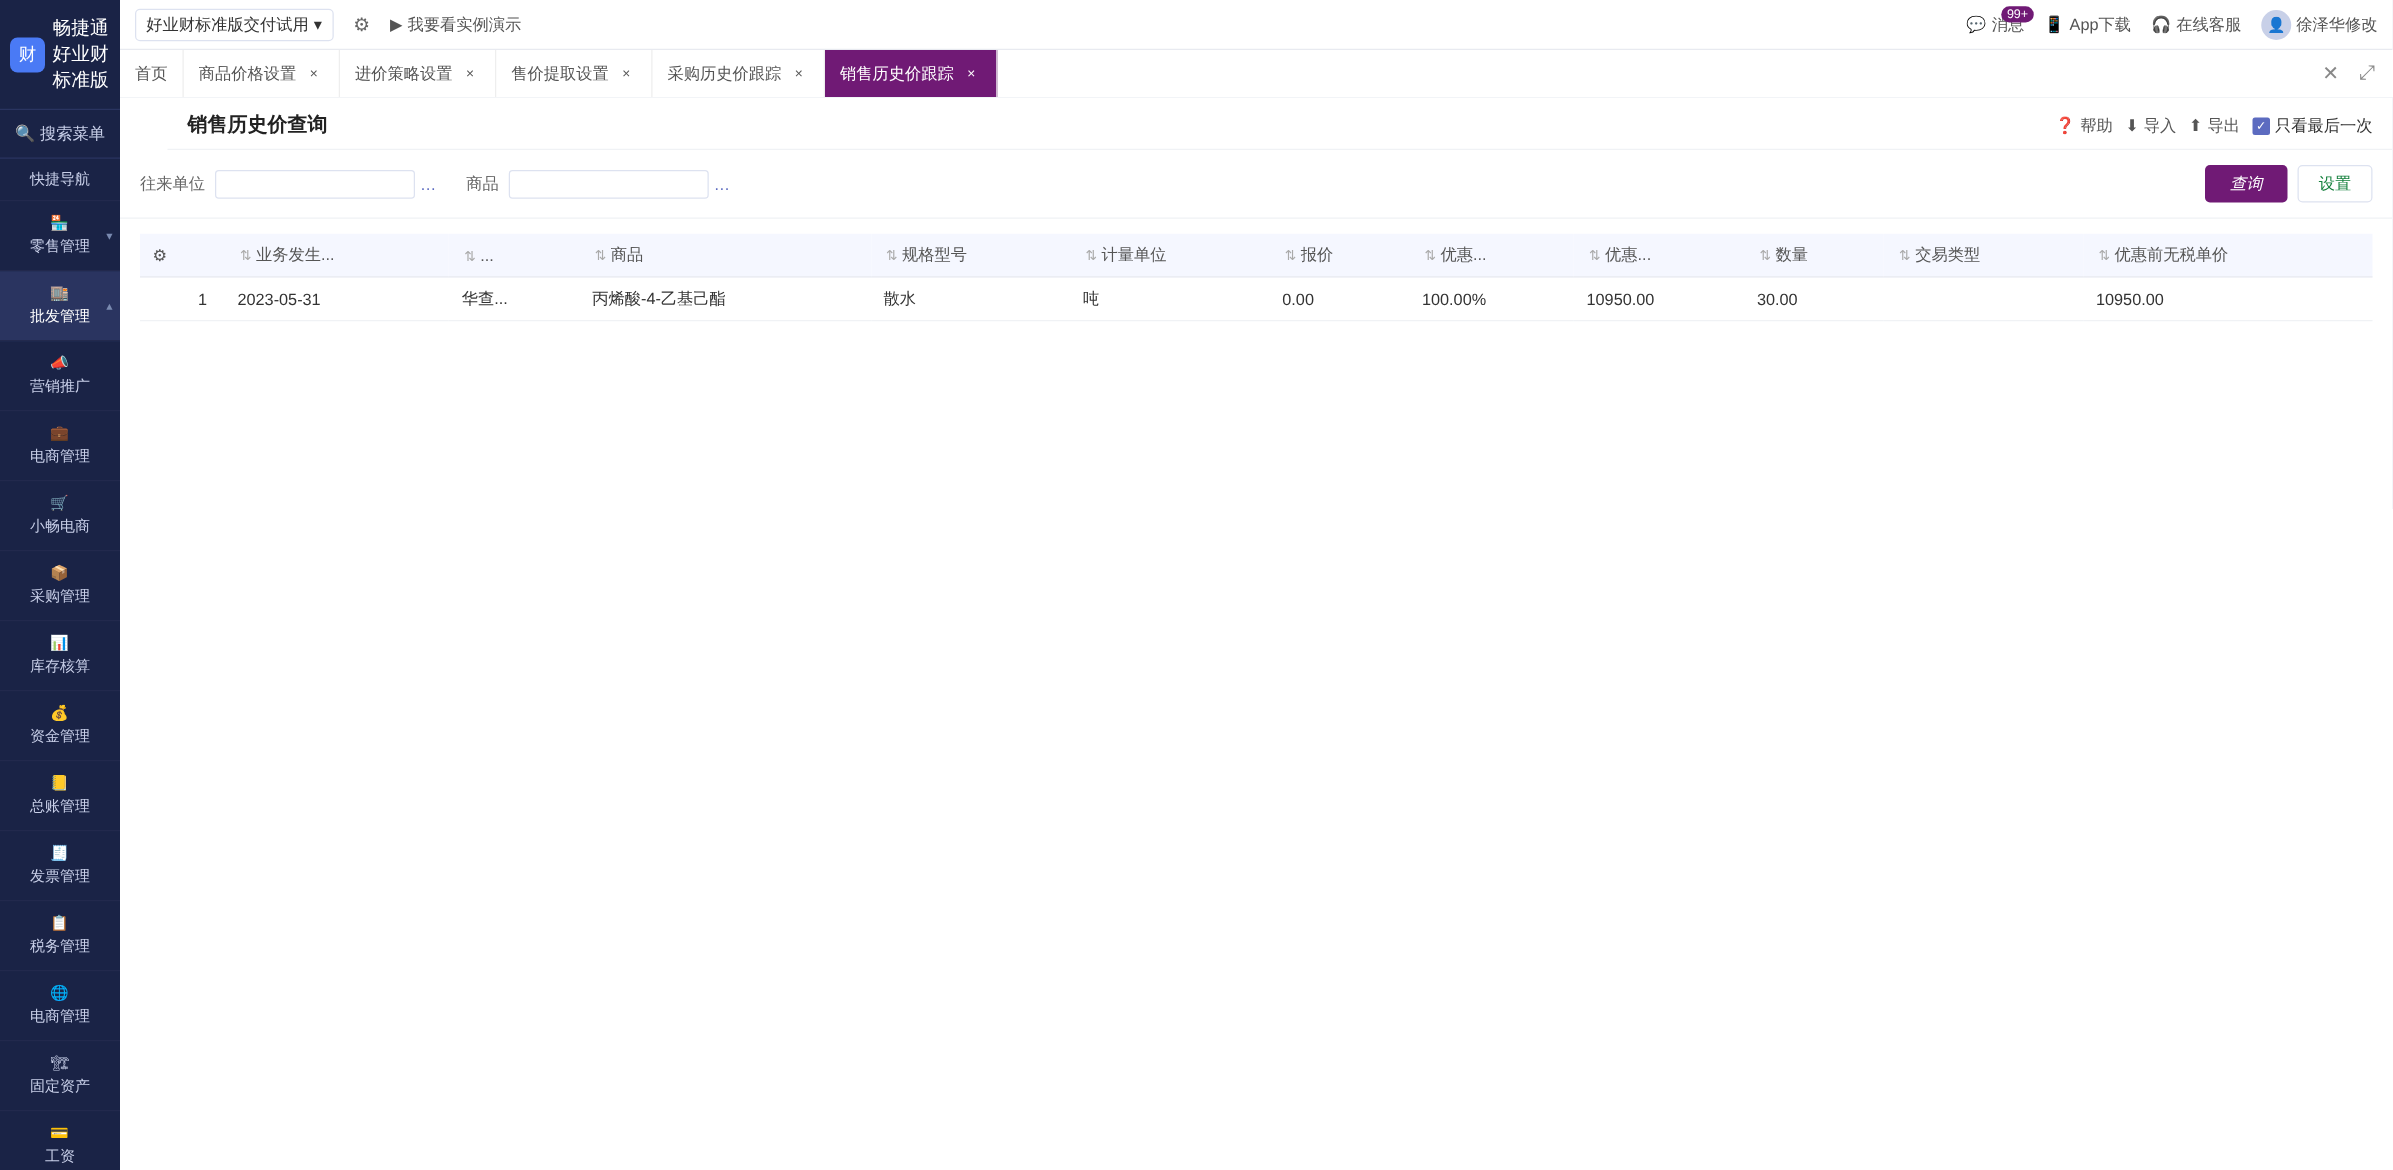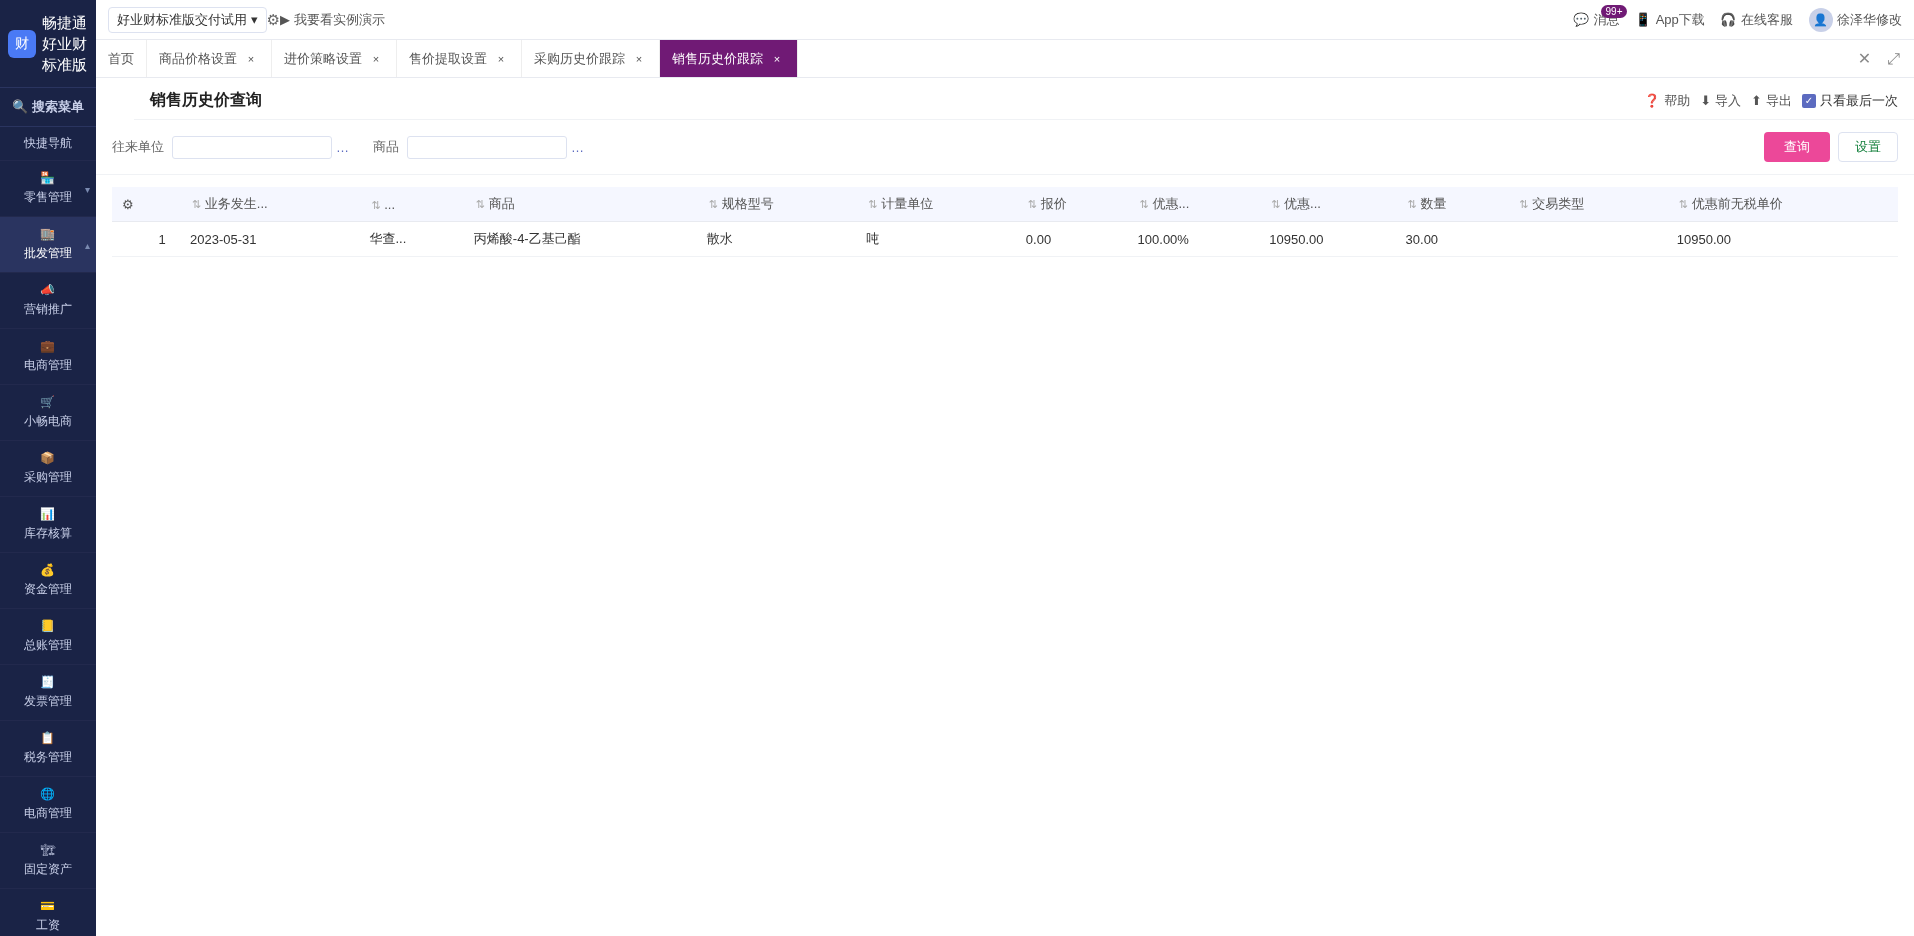--- a/index.html
+++ b/index.html
@@ -33,21 +33,20 @@
       display: flex; align-items: center; justify-content: center;
       font-size: 14px; color: #fff; flex-shrink: 0;
     }
     .sidebar-search {
       padding: 10px 8px;
       text-align: center;
       font-size: 13px;
       color: #c8cfe8;
       cursor: pointer;
       border-bottom: 1px solid #2a3460;
-      font-weight: bold;
     }
     .sidebar-item {
       display: flex;
       flex-direction: column;
       align-items: center;
       padding: 10px 4px;
       font-size: 12px;
       color: #c8cfe8;
       cursor: pointer;
       border-bottom: 1px solid #22294d;
@@ -79,21 +78,21 @@
     }
 
     
     .topbar {
       background: #fff;
       height: 40px;
       display: flex;
       align-items: center;
       padding: 0 12px;
       border-bottom: 1px solid #e8eaf0;
-      gap: 0;
+      gap: 16px;
     }
     .topbar-product-select {
       display: flex; align-items: center; gap: 4px;
       font-size: 13px; color: #333; cursor: pointer;
       border: 1px solid #dde2f0; border-radius: 4px;
       padding: 3px 8px;
     }
     .topbar-settings-icon {
       color: #666; cursor: pointer; font-size: 15px;
     }
@@ -226,23 +225,23 @@
     }
     .filter-input {
       border: 1px solid #dde2f0; border-radius: 3px;
       padding: 3px 8px; font-size: 13px; color: #333; width: 180px;
       outline: none;
     }
     .filter-more-btn {
       color: #5c6bc0; cursor: pointer; font-size: 13px;
     }
     .query-btn {
-      background: #ec4899; color: #fff; border: none;
+      background: #701a75; color: #fff; border: none;
       border-radius: 4px; padding: 6px 20px; font-size: 13px;
-      cursor: pointer; margin-left: auto;
+      cursor: pointer; margin-left: auto; font-style: italic;
     }
     .settings-btn {
       background: #fff; color: #15803d; border: 1px solid #dde2f0;
       border-radius: 4px; padding: 5px 16px; font-size: 13px;
       cursor: pointer;
     }
     .filter-right {
       margin-left: auto;
       display: flex; align-items: center; gap: 8px;
     }

